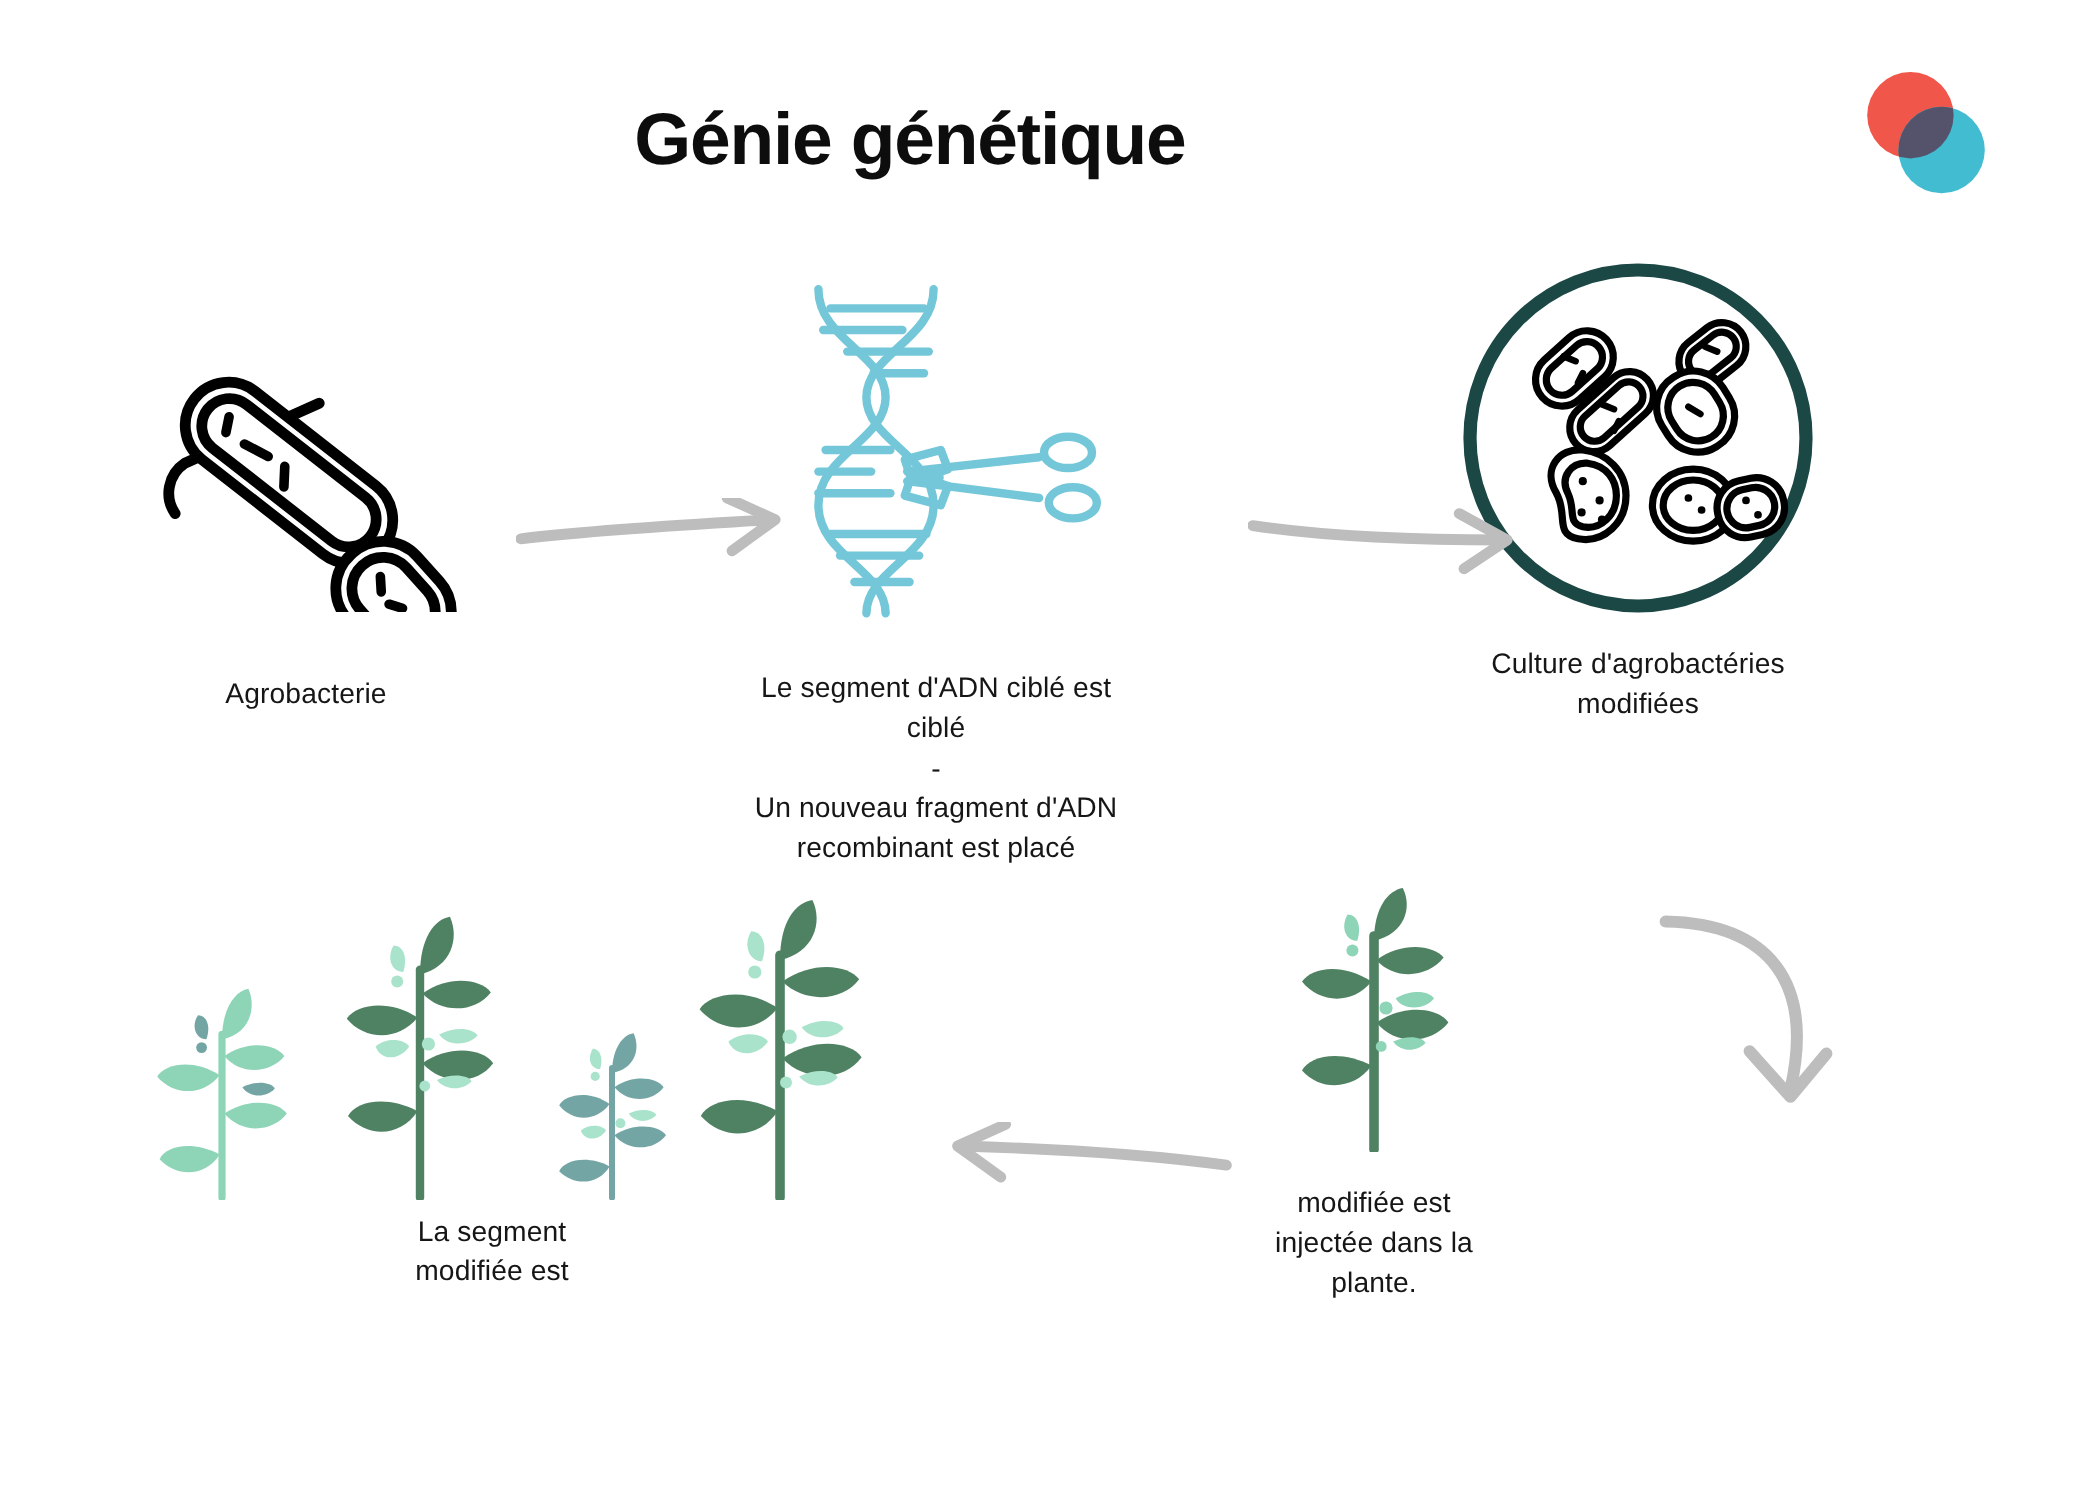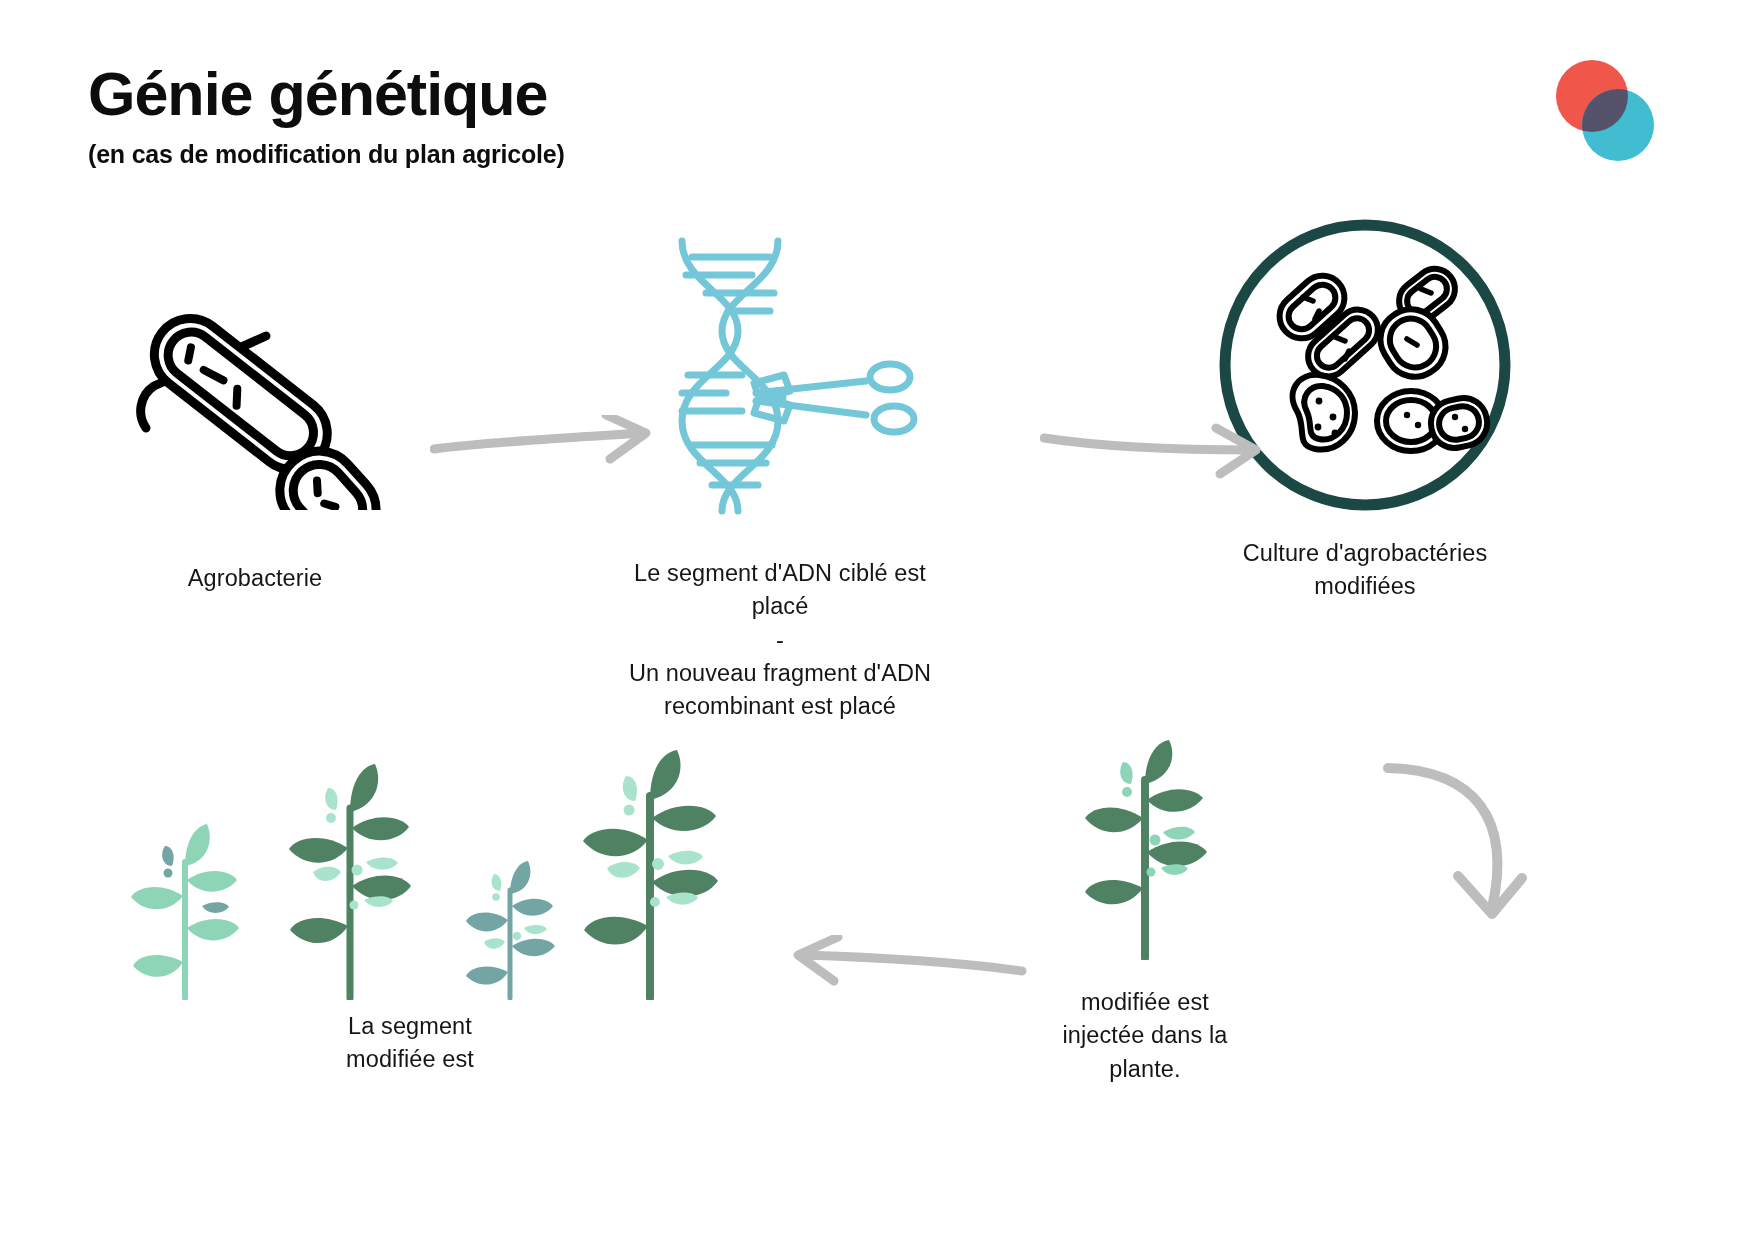--- a/index.html
+++ b/index.html
@@ -13,22 +13,23 @@
     position: relative;
     overflow: hidden;
     font-family: "Liberation Sans", sans-serif;
     color: #111111;
   }
 
   
   #header {
     position: absolute;
     left: 88px;
-    top: 62px;
+    top: 84px;
     width: 900px;
+    text-align: right;
   }
   #title {
     font-size: 61px;
     font-weight: 700;
     letter-spacing: -1px;
     line-height: 1.05;
     color: #0d0d0d;
     margin: 0;
     white-space: nowrap;
   }
@@ -96,21 +97,20 @@
   #arrow-1 { left: 430px;  top: 415px; }
   #arrow-2 { left: 1040px; top: 420px; }
   #arrow-3 { left: 1380px; top: 760px; }
   #arrow-4 { left: 790px;  top: 935px; }
 </style>
 </head>
 <body>
 
 <div id="header">
   <h1 id="title">Génie génétique</h1>
-  <p id="subtitle">(en cas de modification du plan agricole)</p>
 </div>
 
 <div id="logo">
   <svg width="112" height="112" viewBox="0 0 112 112">
     <circle cx="44" cy="40" r="36" fill="#f0564a"></circle>
     <circle cx="70" cy="69" r="36" fill="#41bcd0"></circle>
     <path d="M44,4 A36,36 0 0,1 80,40 A36,36 0 0,1 44,76 A36,36 0 0,1 8,40 A36,36 0 0,1 44,4 Z" fill="none"></path>
     <clipPath id="clipA">
         <circle cx="44" cy="40" r="36"></circle>
       </clipPath>
@@ -193,21 +193,21 @@
 
       <circle cx="30" cy="23" r="5"></circle>
 
       <ellipse cx="142" cy="2" rx="20" ry="13"></ellipse>
       <ellipse cx="146" cy="44" rx="20" ry="13"></ellipse>
     </g>
   </svg>
 
   <div class="caption">
     <div>Le segment d'ADN ciblé est</div>
-    <div>placé</div>
+    <div>ciblé</div>
     <div>-</div>
     <div>Un nouveau fragment d'ADN</div>
     <div>recombinant est placé</div>
   </div>
 </div>
 
 <div class="stage" id="stage-culture">
   <svg class="stage-art" width="300" height="300" viewBox="0 0 300 300">
     <circle cx="150" cy="150" r="140" fill="#ffffff" stroke="#1b4745" stroke-width="11"></circle>
 

